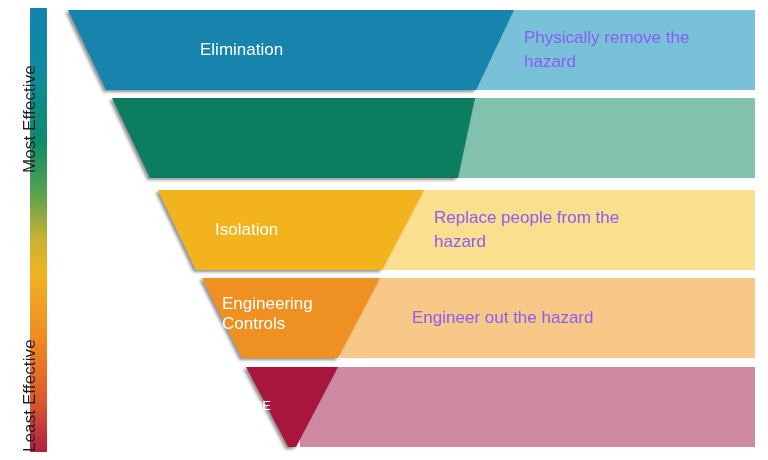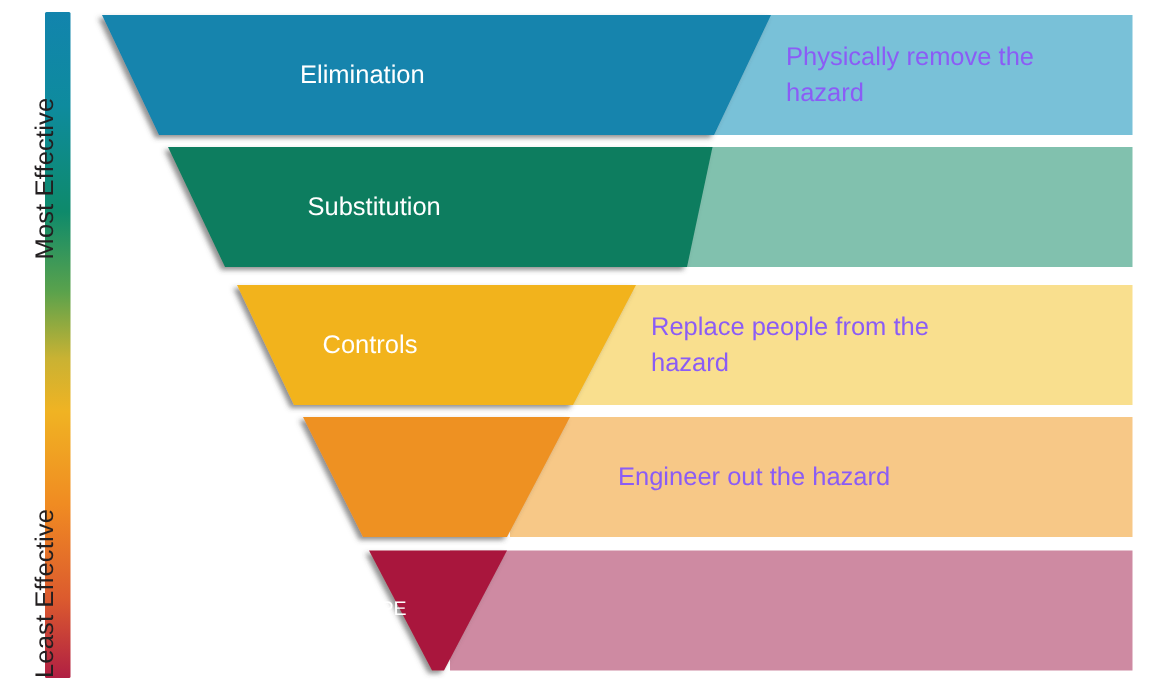--- a/index.html
+++ b/index.html
@@ -105,23 +105,24 @@
     </g>
   </svg>
 
   <div class="axis-label" id="label-most">Most Effective</div>
   <div class="axis-label" id="label-least">Least Effective</div>
 
   <div class="row-title" style="left:200px;top:40px;width:180px;">Elimination</div>
   <div class="row-desc" style="left:524px;top:26px;width:230px;">Physically remove the
 hazard</div>
 
-  <div class="row-title" style="left:205px;top:128px;width:180px;">Substitution</div>
 
-  <div class="row-title" style="left:215px;top:220px;width:160px;">Controls</div>
+  <div class="row-title" style="left:215px;top:220px;width:160px;">Isolation</div>
   <div class="row-desc" style="left:434px;top:206px;width:280px;">Replace people from the
 hazard</div>
 
+  <div class="row-title" style="left:222px;top:294px;width:130px;">Engineering
+Controls</div>
   <div class="row-desc" style="left:412px;top:306px;width:300px;">Engineer out the hazard</div>
 
   <div class="row-title ppe-title" style="left:245px;top:396px;width:60px;">PPE</div>
 
 </div>
 
 </body></html>

